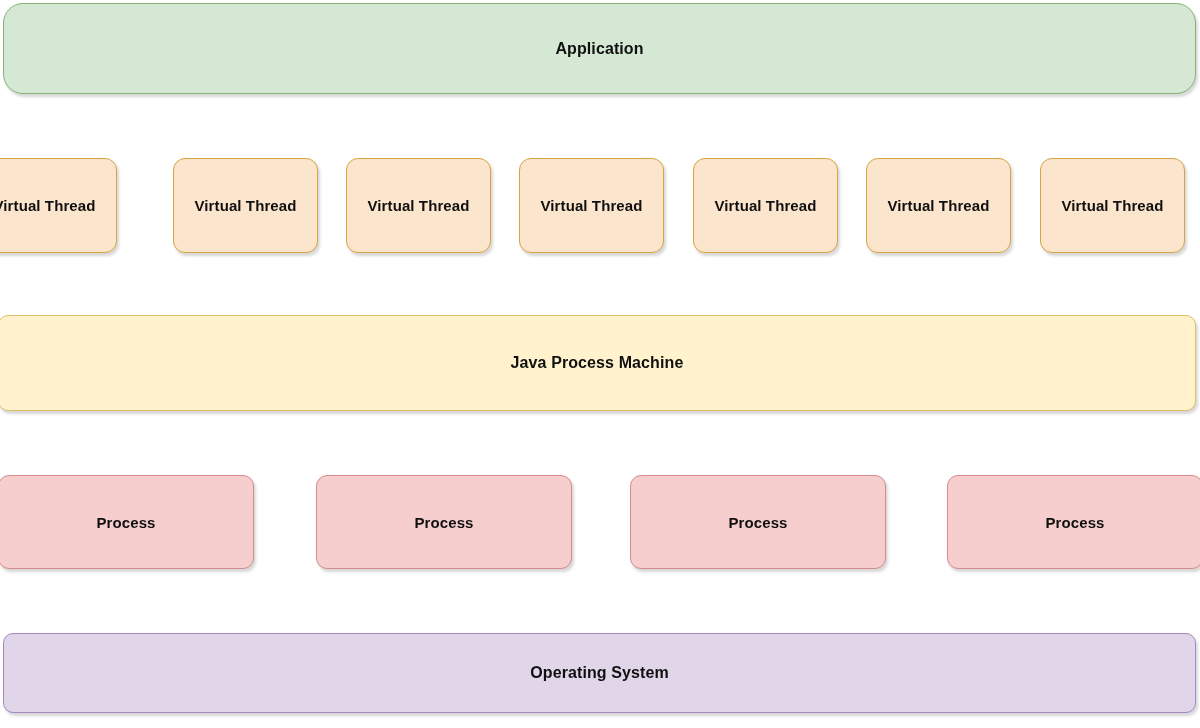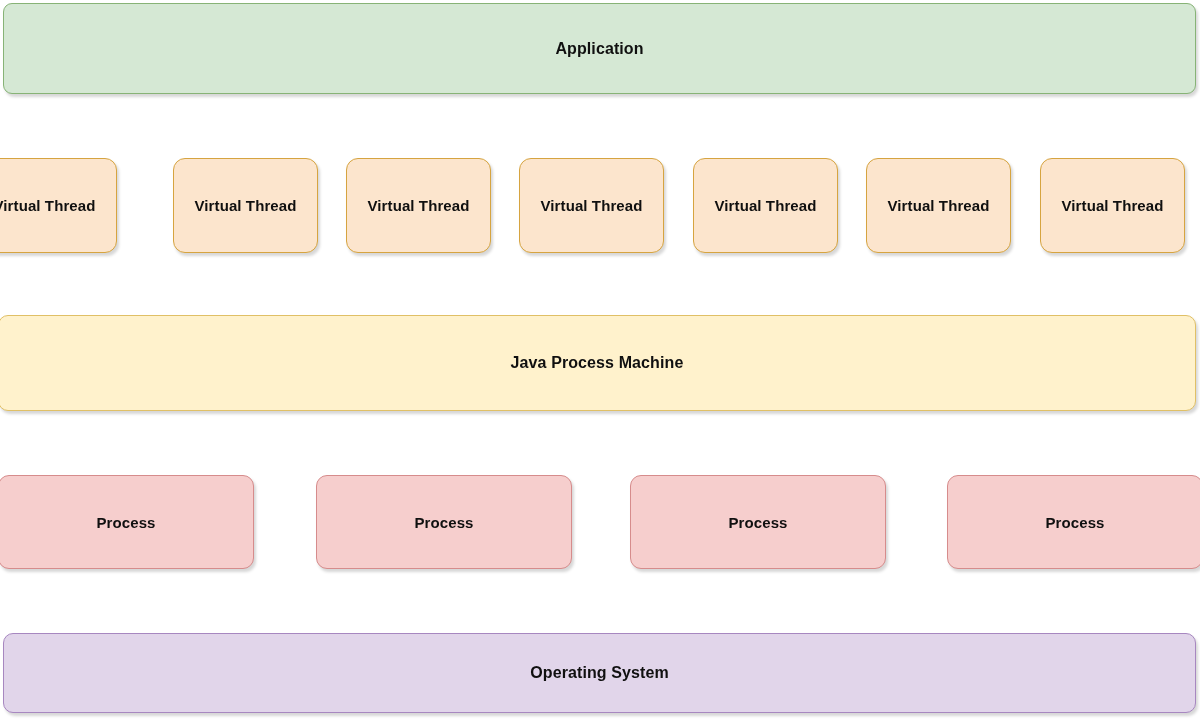--- a/index.html
+++ b/index.html
@@ -34,21 +34,21 @@
     letter-spacing: 0.1px;
     box-shadow: 2px 3px 3px rgba(0,0,0,0.16);
   }
 
   
   .layer-application {
     left: 3px;
     top: 3px;
     width: 1193px;
     height: 91px;
-    border-radius: 9px;
+    border-radius: 20px;
     background: #d5e8d4;
     border-color: #87b376;
     font-size: 16px;
   }
 
   
   .vthread-row {
     position: absolute;
     left: 0;
     top: 158px;

